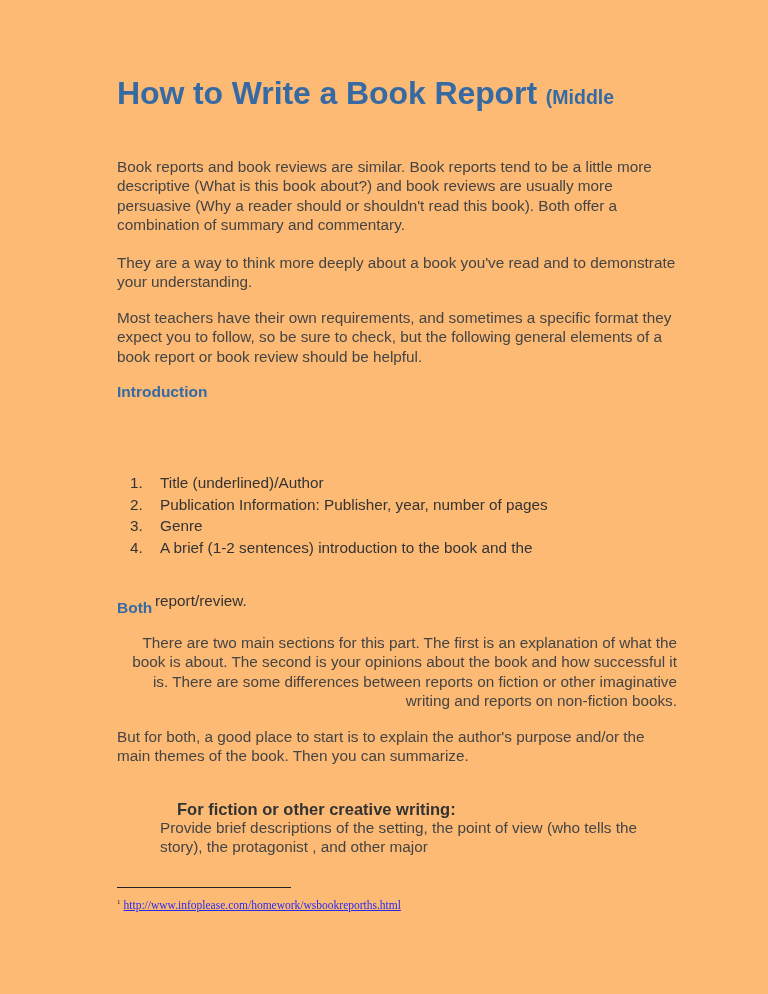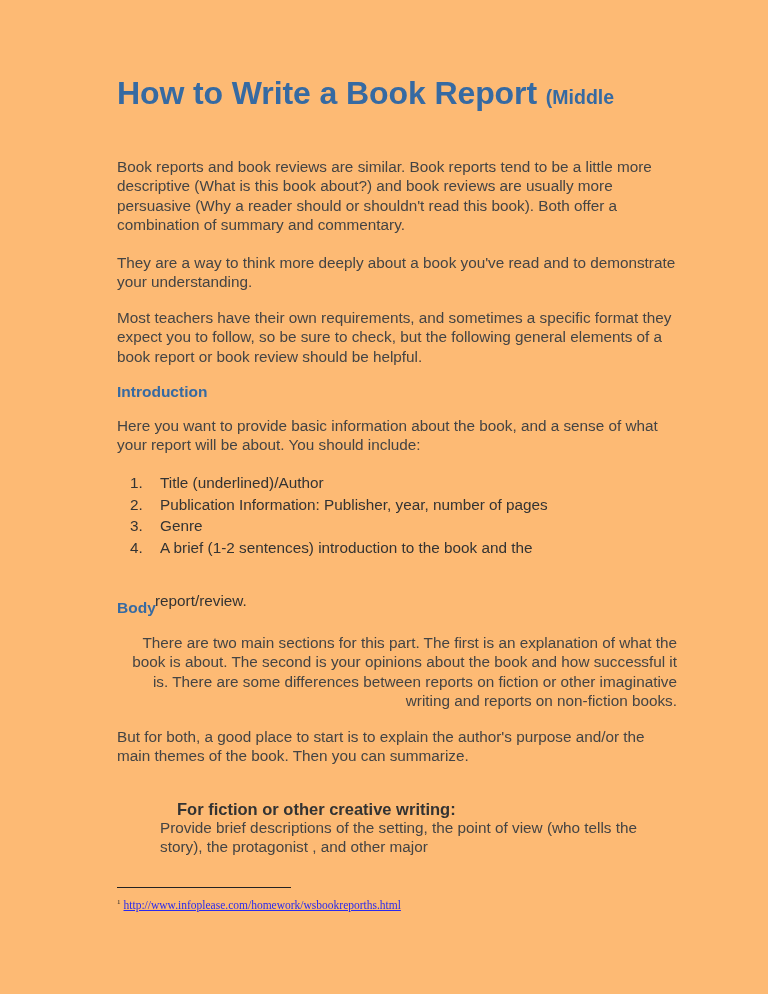--- a/index.html
+++ b/index.html
@@ -30,21 +30,20 @@
   <h1 class="title">
     <span class="main">How to Write a Book Report</span>
     <span class="sub">(Middle</span>
   </h1>
 
   <p class="p" style="top:157px;">Book reports and book reviews are similar. Book reports tend to be a little more descriptive (What is this book about?) and book reviews are usually more persuasive (Why a reader should or shouldn't read this book). Both offer a combination of summary and commentary.</p>
   <p class="p" style="top:253px;">They are a way to think more deeply about a book you've read and to demonstrate your understanding.</p>
   <p class="p" style="top:308px;">Most teachers have their own requirements, and sometimes a specific format they expect you to follow, so be sure to check, but the following general elements of a book report or book review should be helpful.</p>
 
   <h2 class="h2" style="top:382px;">Introduction</h2>
-  <p class="p" style="top:416px;">Here you want to provide basic information about the book, and a sense of what your report will be about. You should include:</p>
 
   <ol class="ol">
     <li>
       <span class="num">1.</span>
       <span>Title (underlined)/Author</span>
     </li>
     <li>
       <span class="num">2.</span>
       <span>Publication Information: Publisher, year, number of pages</span>
     </li>
@@ -52,21 +51,21 @@
       <span class="num">3.</span>
       <span>Genre</span>
     </li>
     <li>
       <span class="num">4.</span>
       <span>A brief (1-2 sentences) introduction to the book and the</span>
       <span class="wrap">report/review.</span>
     </li>
   </ol>
 
-  <h2 class="h2" style="top:598px;">Body</h2>
+  <h2 class="h2" style="top:598px;">Both</h2>
   <p class="p" style="top:633px;text-align:right;">There are two main sections for this part. The first is an explanation of what the book is about. The second is your opinions about the book and how successful it is. There are some differences between reports on fiction or other imaginative writing and reports on non-fiction books.</p>
   <p class="p" style="top:727px;">But for both, a good place to start is to explain the author's purpose and/or the main themes of the book. Then you can summarize.</p>
 
   <h3 class="h3">For fiction or other creative writing:</h3>
   <p class="p" style="top:818px; left:160px; width:480px;">Provide brief descriptions of the setting, the point of view (who tells the story), the protagonist , and other major</p>
 
   <div class="fn-rule"></div>
   <div class="fn">
     <sup>1</sup><a>http://www.infoplease.com/homework/wsbookreporths.html</a>
   </div>

